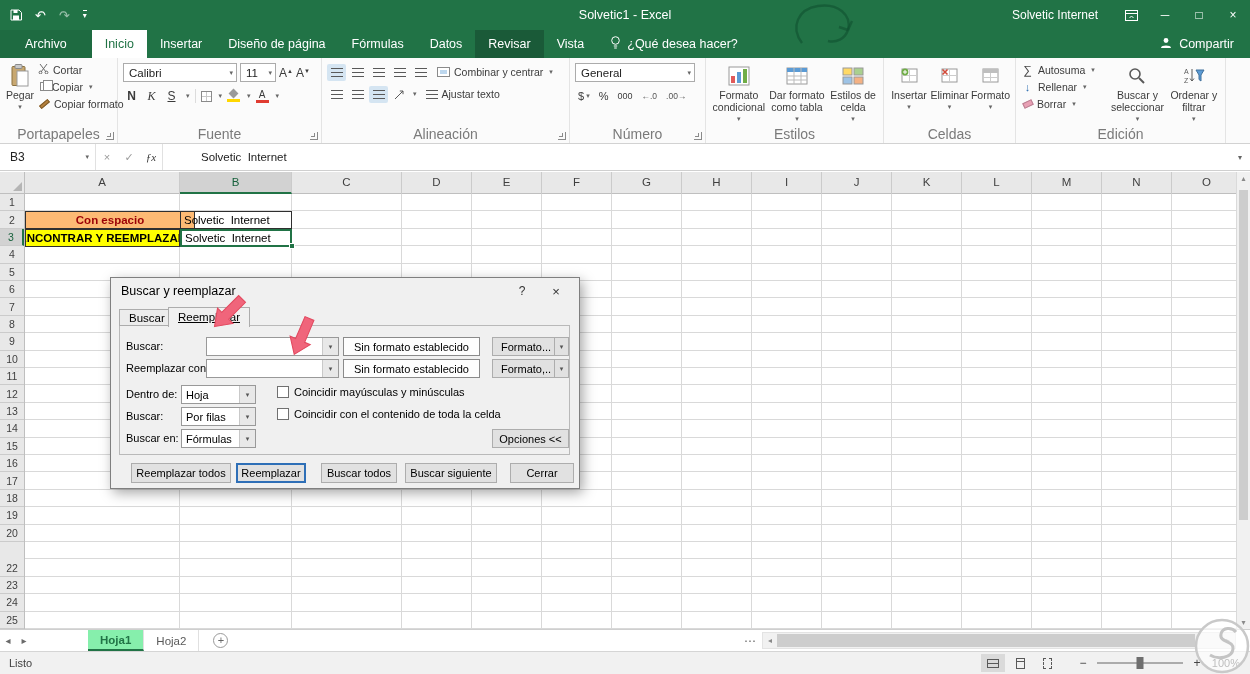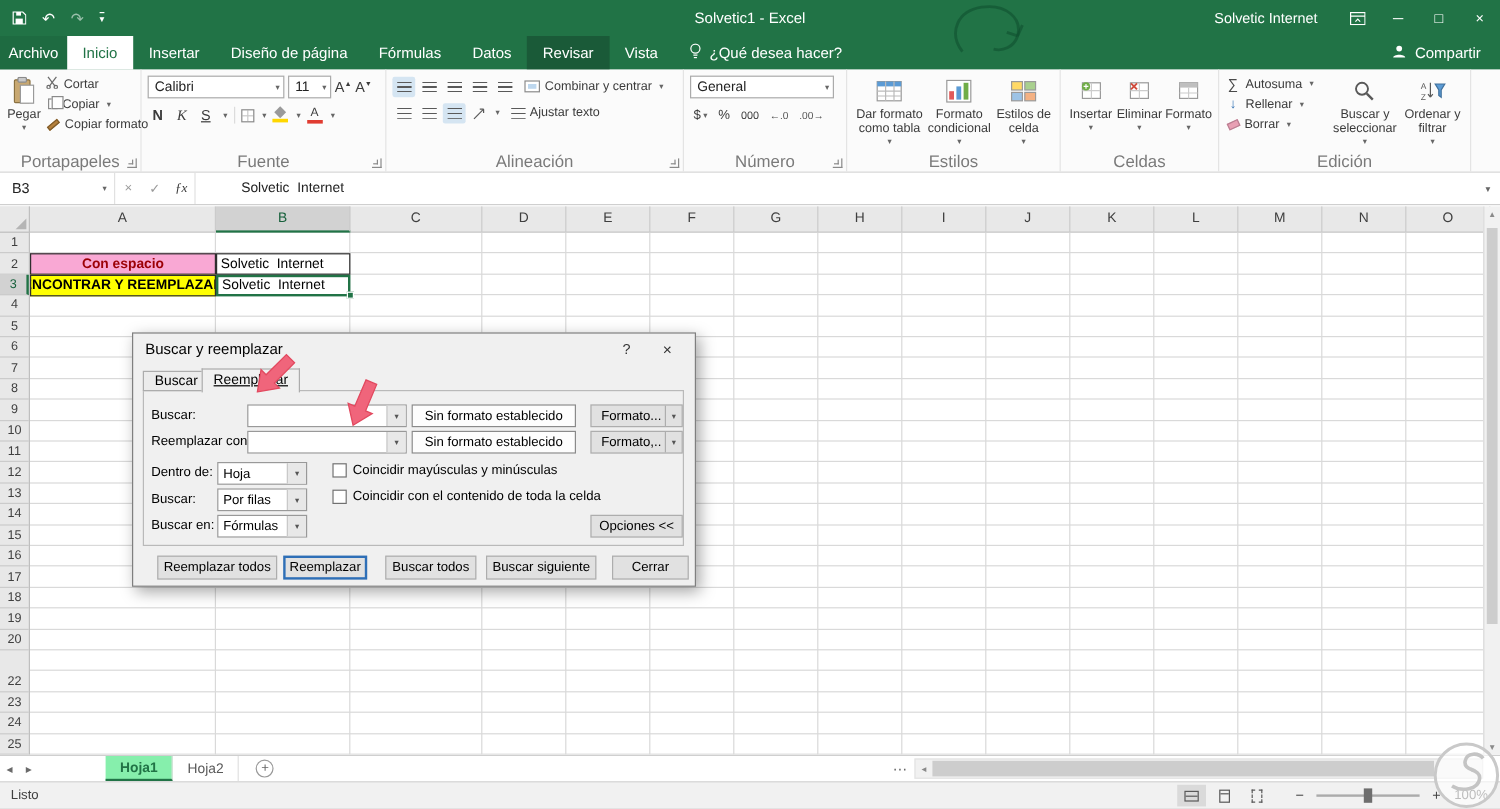--- a/index.html
+++ b/index.html
@@ -14,21 +14,21 @@
   .qicon.dim{opacity:.55;}
   .cust{font-size:8px;border-top:1px solid #fff;padding-top:1px;line-height:1;}
   .tb-title{position:absolute;left:0;right:0;top:0;height:30px;display:flex;align-items:center;justify-content:center;font-size:12.5px;pointer-events:none;}
   .tb-right{position:absolute;right:0;top:0;height:30px;display:flex;align-items:center;}
   .tb-user{font-size:12px;margin-right:16px;}
   .tb-ic{width:34px;height:30px;display:flex;align-items:center;justify-content:center;font-size:12px;color:#fff;}
 
   
   .tabrow{position:absolute;left:0;top:30px;right:0;height:28px;background:#217346;display:flex;align-items:stretch;color:#fff;font-size:12.5px;}
   .rtab{display:flex;align-items:center;padding:0 13px;}
-  .rtab.file{padding:0 7px;background:#1E6B41;}
+  .rtab.file{padding:0 25px;background:#1E6B41;}
   .rtab.active{background:#fff;color:#217346;}
   .rtab.hl{background:#1A5A38;}
   .tellme{display:flex;align-items:center;gap:6px;padding:0 13px;}
   .share{margin-left:auto;display:flex;align-items:center;gap:7px;padding:0 16px;}
 
   
   .ribbon{position:absolute;left:0;top:58px;right:0;height:86px;background:#FBFBFB;border-bottom:1px solid #D2D2D2;display:flex;}
   .rgroup{position:relative;flex:0 0 auto;border-right:1px solid #E4E4E4;padding:3px 4px 14px 5px;}
   .glabel{position:absolute;bottom:1px;left:0;right:0;text-align:center;font-size:14px;color:#7A7A7A;}
   .launcher{position:absolute;right:3px;bottom:3px;width:8px;height:8px;border-right:1px solid #8a8a8a;border-bottom:1px solid #8a8a8a;}
@@ -363,44 +363,44 @@
         <span class="numbtn" style="font-size:9px">000</span>
         <span class="numbtn decs">←.0</span>
         <span class="numbtn decs">.00→</span>
       </div>
       <div class="glabel">Número</div>
       <div class="launcher"></div>
     </div>
 
     <div class="rgroup" style="width:178px">
       <div style="display:flex;">
+        <div class="bigbtn" style="width:57px">
+          <div class="bicon">
+            <svg width="22" height="20" viewBox="0 0 22 20">
+                <rect x="1" y="1" width="20" height="18" fill="#fff" stroke="#9a9a9a"></rect>
+                <rect x="3" y="10" width="4" height="7" fill="#E05A5A"></rect>
+                <rect x="9" y="6" width="4" height="11" fill="#5B9BD5"></rect>
+                <rect x="15" y="3" width="4" height="14" fill="#70AD47"></rect>
+              </svg>
+          </div>
+          <span>Formato condicional</span>
+          <span class="dd">▾</span>
+        </div>
         <div class="bigbtn" style="width:62px">
           <div class="bicon">
             <svg width="22" height="18" viewBox="0 0 22 18">
                 <rect x="1" y="1" width="20" height="16" fill="#fff" stroke="#9a9a9a"></rect>
                 <rect x="1" y="1" width="20" height="4" fill="#5B9BD5"></rect>
                 <line x1="1" y1="9" x2="21" y2="9" stroke="#bbb"></line>
                 <line x1="1" y1="13" x2="21" y2="13" stroke="#bbb"></line>
                 <line x1="8" y1="1" x2="8" y2="17" stroke="#bbb"></line>
                 <line x1="15" y1="1" x2="15" y2="17" stroke="#bbb"></line>
               </svg>
           </div>
           <span>Dar formato como tabla</span>
-          <span class="dd">▾</span>
-        </div>
-        <div class="bigbtn" style="width:57px">
-          <div class="bicon">
-            <svg width="22" height="20" viewBox="0 0 22 20">
-                <rect x="1" y="1" width="20" height="18" fill="#fff" stroke="#9a9a9a"></rect>
-                <rect x="3" y="10" width="4" height="7" fill="#E05A5A"></rect>
-                <rect x="9" y="6" width="4" height="11" fill="#5B9BD5"></rect>
-                <rect x="15" y="3" width="4" height="14" fill="#70AD47"></rect>
-              </svg>
-          </div>
-          <span>Formato condicional</span>
           <span class="dd">▾</span>
         </div>
         <div class="bigbtn" style="width:53px">
           <div class="bicon">
             <svg width="22" height="18" viewBox="0 0 22 18">
                 <rect x="1" y="1" width="9" height="7" fill="#FFD966" stroke="#9a9a9a"></rect>
                 <rect x="12" y="1" width="9" height="7" fill="#A9D08E" stroke="#9a9a9a"></rect>
                 <rect x="1" y="10" width="9" height="7" fill="#9DC3E6" stroke="#9a9a9a"></rect>
                 <rect x="12" y="10" width="9" height="7" fill="#F4B183" stroke="#9a9a9a"></rect>
               </svg>
@@ -593,21 +593,21 @@
       <div class="hline" style="top: 277.4px;"></div>
       <div class="hline" style="top: 294.8px;"></div>
       <div class="hline" style="top: 312.2px;"></div>
       <div class="hline" style="top: 329.6px;"></div>
       <div class="hline" style="top: 347px;"></div>
       <div class="hline" style="top: 364.4px;"></div>
       <div class="hline" style="top: 381.8px;"></div>
       <div class="hline" style="top: 399.2px;"></div>
       <div class="hline" style="top: 416.6px;"></div>
       <div class="hline" style="top: 434px;"></div>
-      <div class="cell bordered" style="left: 0px; top: 17.4px; width: 155px; height: 18px; background: #f9a8d4; color: rgb(156, 0, 6); font-weight: bold; justify-content: center;">Con espacio</div>
+      <div class="cell bordered" style="left: 0px; top: 17.4px; width: 170px; height: 18px; background: #fdba74; color: rgb(156, 0, 6); font-weight: bold; justify-content: center;">Con espacio</div>
       <div class="cell bordered" style="left: 155px; top: 17.4px; width: 112px; height: 18px; justify-content: flex-start;">Solvetic  Internet</div>
       <div class="cell bordered" style="left: 0px; top: 34.8px; width: 155px; height: 18px; background: rgb(255, 255, 0); color: rgb(0, 0, 0); font-weight: bold; justify-content: center;">ENCONTRAR Y REEMPLAZAR</div>
       <div class="cell selcell" style="left: 155px; top: 34.8px; width: 112px; height: 18px; justify-content: flex-start;">Solvetic  Internet</div>
       <div class="fillhandle" style="left: 264px; top: 49.2px;"></div>
     </div>
   <div class="vscroll">
     <span class="vs-ar" style="top:2px">▴</span>
     <div class="vs-thumb"></div>
     <span class="vs-ar" style="bottom:2px">▾</span>
   </div>

